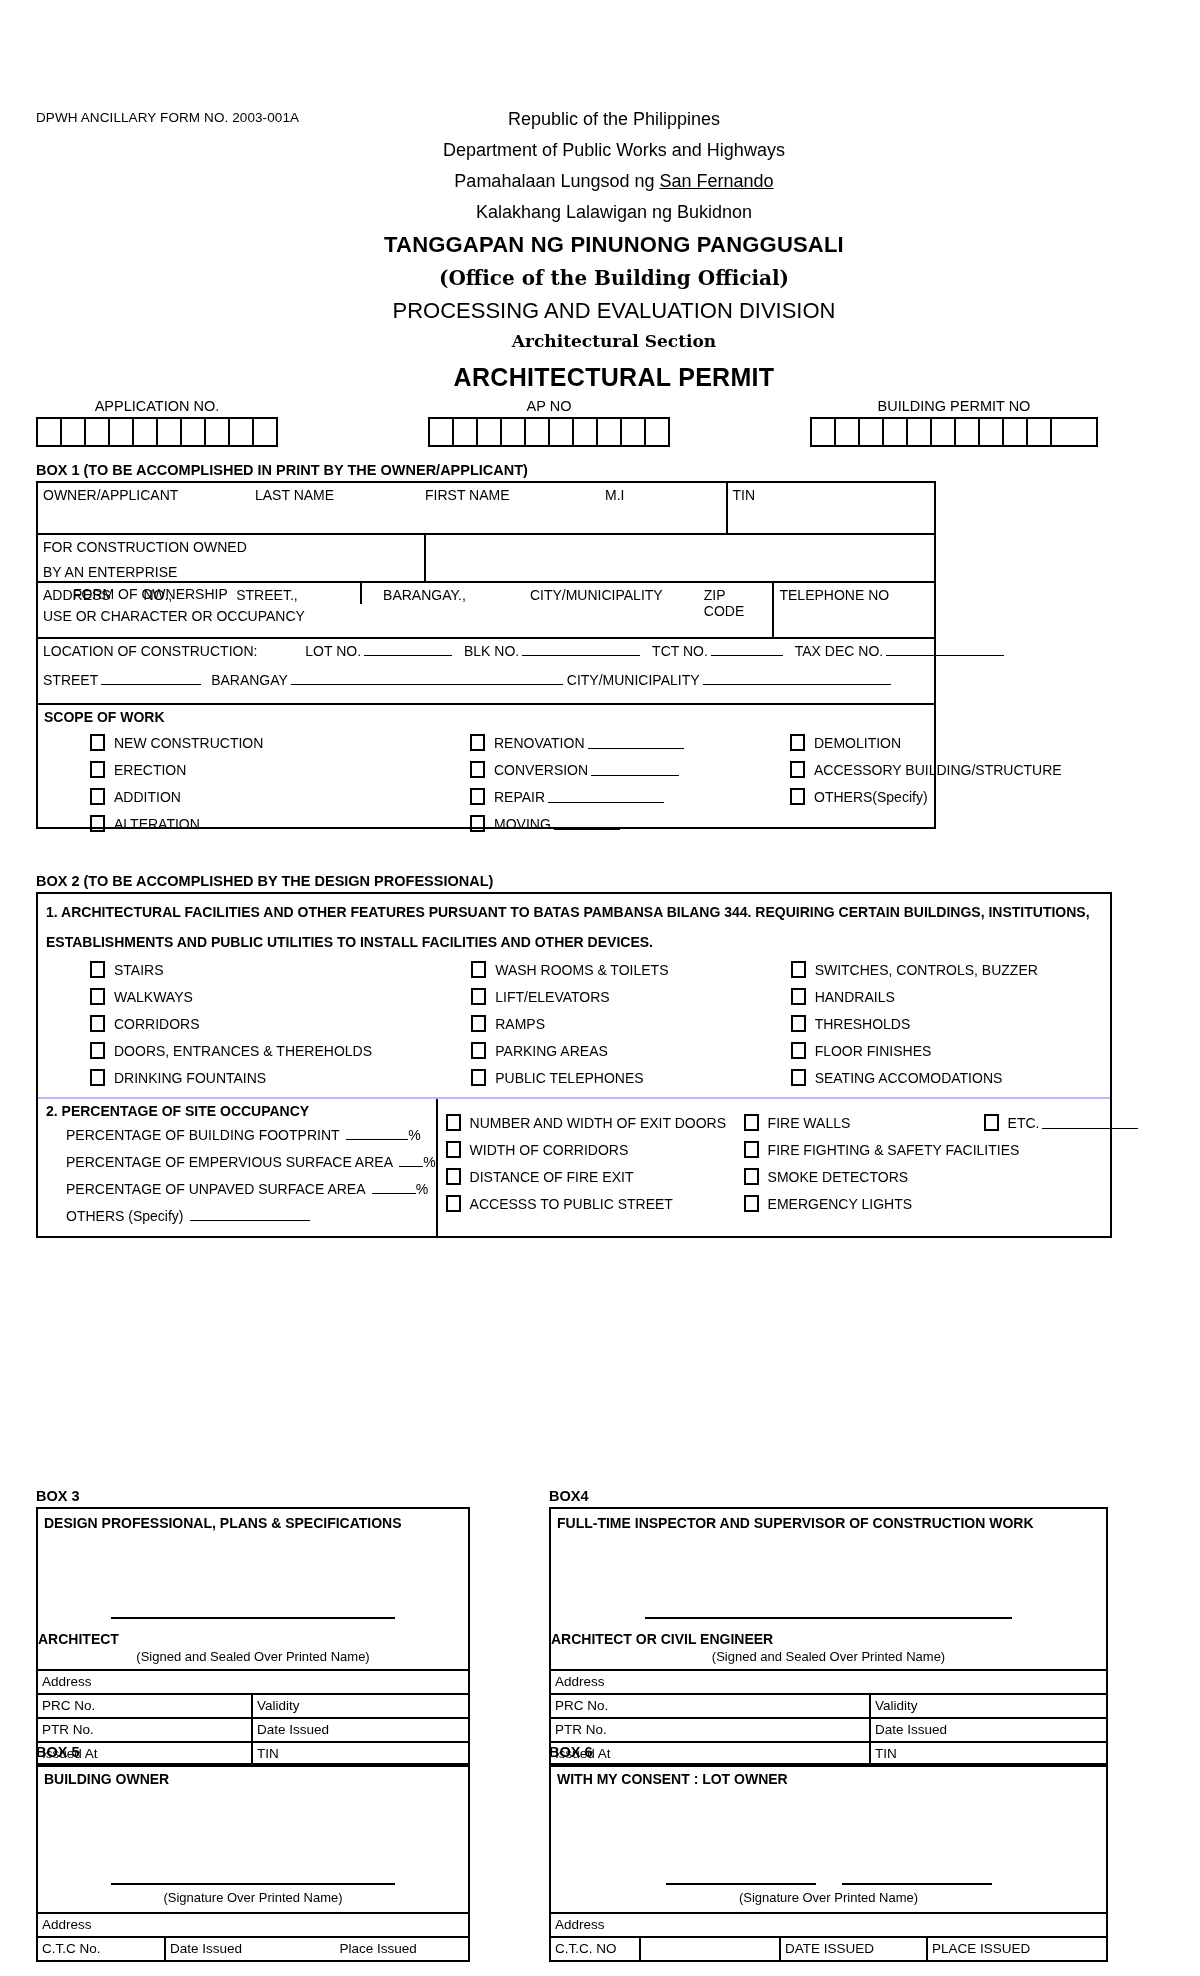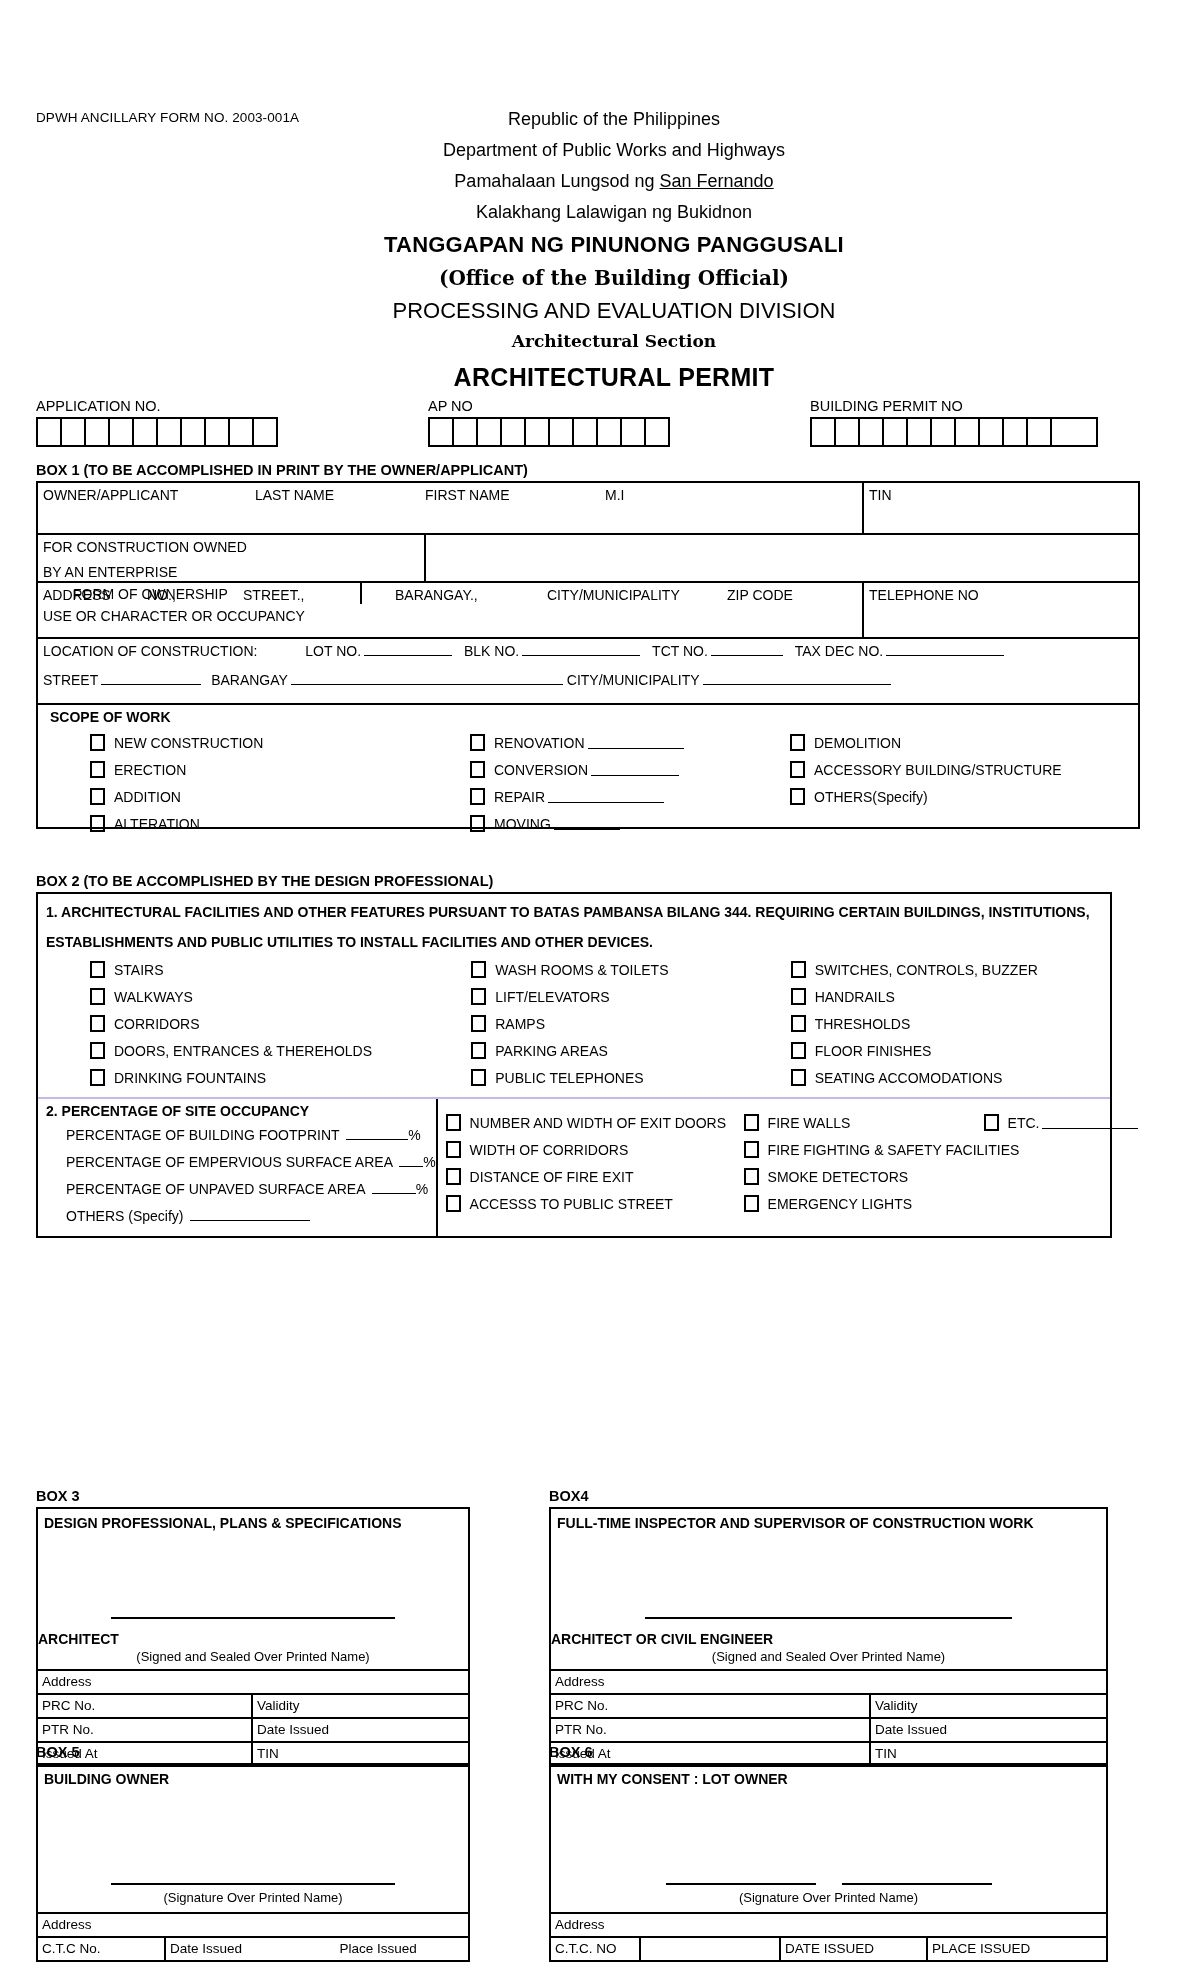--- a/index.html
+++ b/index.html
@@ -18,50 +18,50 @@
   .h-line u{text-decoration:underline;}
   .h-bold{font-size:22px;font-weight:bold;line-height:34px;letter-spacing:.2px;}
   .h-black{font-family:"DejaVu Serif", serif;font-weight:bold;font-size:20px;line-height:32px;
            font-variant:normal;}
   .h-div{font-size:22px;line-height:33px;}
   .h-black2{font-family:"DejaVu Serif", serif;font-weight:bold;font-size:17px;line-height:29px;}
   .h-title{font-size:25px;font-weight:bold;line-height:42px;letter-spacing:.3px;}
 
   
   .numrow{position:absolute;left:0;top:398px;width:1200px;height:60px;}
-  .numgrp{position:absolute;}
+  .numgrp{position:absolute;text-align:center;}
   .numlabel{font-size:14.5px;margin-bottom:3px;white-space:nowrap;}
   .cells{display:flex;border:2px solid #000;width:max-content;}
   .cells .c{width:22px;height:26px;border-right:2px solid #000;box-sizing:content-box;}
   .cells .c:last-child{border-right:none;}
   .cells .c.wide{width:44px;}
 
   
   .boxcap{font-size:14.5px;font-weight:bold;}
   .frame{border:2px solid #000;box-sizing:border-box;}
   .row{display:flex;border-bottom:2px solid #000;box-sizing:border-box;}
   .row:last-child{border-bottom:none;}
   .cell{padding:4px 5px 2px 5px;font-size:14px;box-sizing:border-box;border-right:2px solid #000;}
   .cell:last-child{border-right:none;}
   .cell.nb{border-right:none;}
 
   
   #box1cap{position:absolute;left:36px;top:462px;}
-  #box1{position:absolute;left:36px;top:481px;width:1104px;}
+  #box1{position:absolute;left:36px;top:481px;width:900px;}
   .b1r1{height:52px;}
   .b1r2{height:48px;flex-direction:column;}
   .b1r3{height:56px;}
   .b1r4{height:66px;}
 
   .namerow{display:flex;align-items:flex-start;width:100%;font-size:14px;}
   .namerow span{display:block;}
 
   
   #scope{height:122px;}
-  .scope-title{font-size:14px;font-weight:bold;padding:4px 0 0 12px;}
+  .scope-title{font-size:14px;font-weight:bold;padding:4px 0 0 6px;}
   .cbcols{display:flex;padding-top:4px;}
   .cbcol{}
   .cbitem{display:flex;align-items:center;height:27px;font-size:14px;white-space:nowrap;}
   .cbox{width:15px;height:17px;border:2px solid #000;margin-right:9px;flex:0 0 auto;box-sizing:border-box;}
   .uline{display:inline-block;border-bottom:1.5px solid #000;height:11px;margin-left:3px;}
 
   
   #box2cap{position:absolute;left:36px;top:873px;}
   #box2{position:absolute;left:36px;top:892px;width:1076px;}
   .b2head{font-size:14px;padding:6px 6px 0 8px;line-height:24px;font-weight:bold;}

